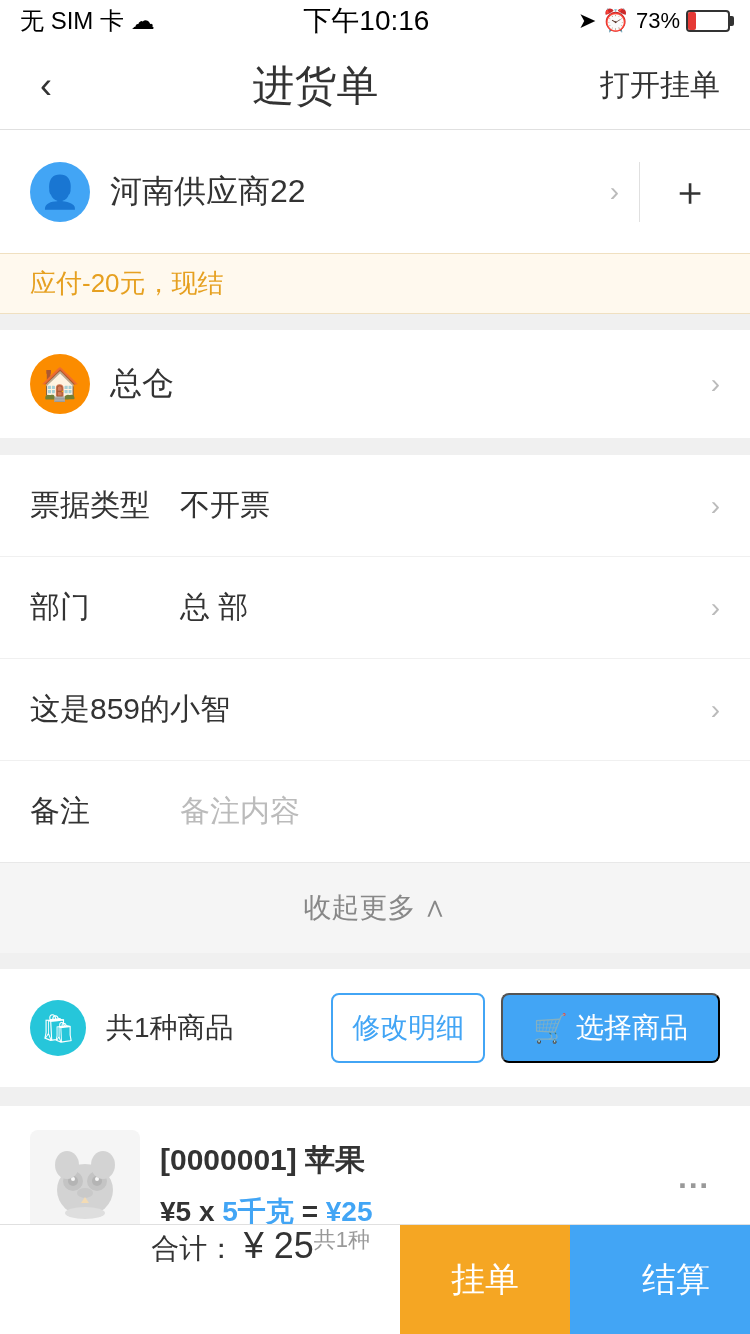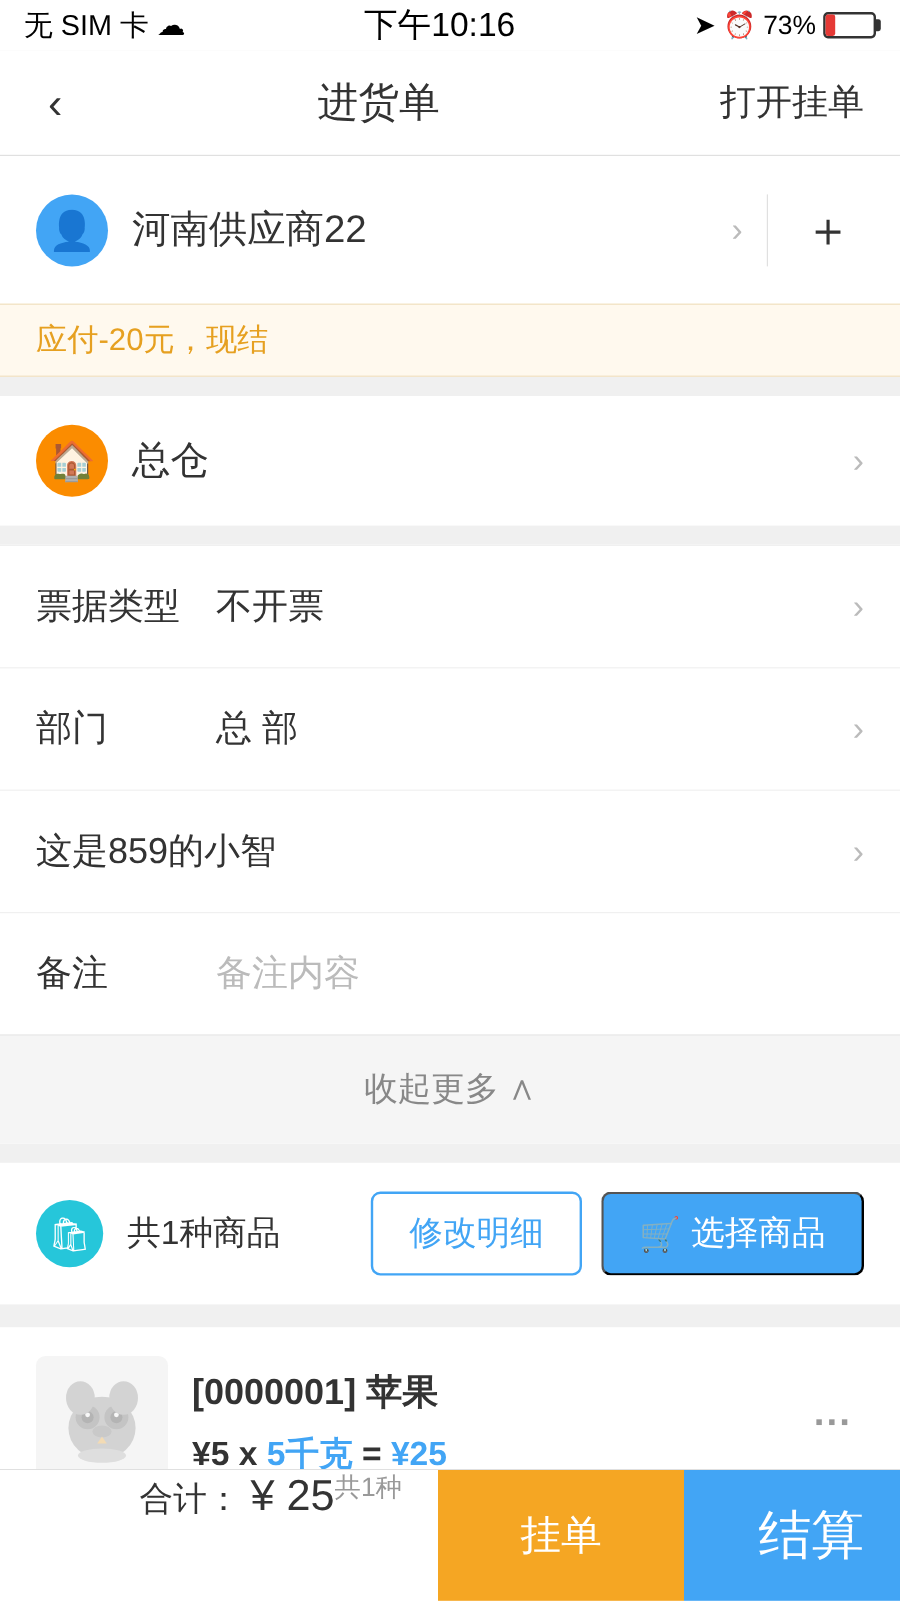--- a/index.html
+++ b/index.html
@@ -51,21 +51,21 @@
       padding: 0 30px;
       border-bottom: 1px solid #e0e0e0;
     }
     .nav-back {
       font-size: 36px;
       color: #333;
       cursor: pointer;
       padding: 10px;
     }
     .nav-title {
-      font-size: 34px;
+      font-size: 42px;
       font-weight: 500;
       color: #333;
     }
     .nav-action {
       font-size: 30px;
       color: #333;
       cursor: pointer;
       margin-left: 31px;
     }
 
@@ -194,21 +194,21 @@
     }
     .products-count {
       flex: 1;
       font-size: 28px;
       color: #333;
     }
     .btn-edit {
       border: 2px solid #42a5f5;
       color: #42a5f5;
       background: #fff;
-      padding: 14px 30px;
+      padding: 14px 19px;
       border-radius: 8px;
       font-size: 28px;
       cursor: pointer;
       margin-right: 16px;
     }
     .btn-select {
       background: #42a5f5;
       color: #fff;
       padding: 14px 30px;
       border-radius: 8px;
@@ -290,34 +290,34 @@
     .total-amount {
       font-size: 36px;
       color: #333;
       font-weight: 500;
     }
     .total-count {
       font-size: 22px;
       color: #999;
     }
     .btn-hang {
-      width: 205px;
+      width: 170px;
       background: #f5a623;
       color: #fff;
       font-size: 34px;
       display: flex;
       align-items: center;
       justify-content: center;
       cursor: pointer;
     }
     .btn-checkout {
       width: 180px;
       background: #42a5f5;
       color: #fff;
-      font-size: 44px;
+      font-size: 34px;
       display: flex;
       align-items: center;
       justify-content: center;
       cursor: pointer;
       padding-left: 32px;
     }
   </style>
 </head>
 <body>
 

